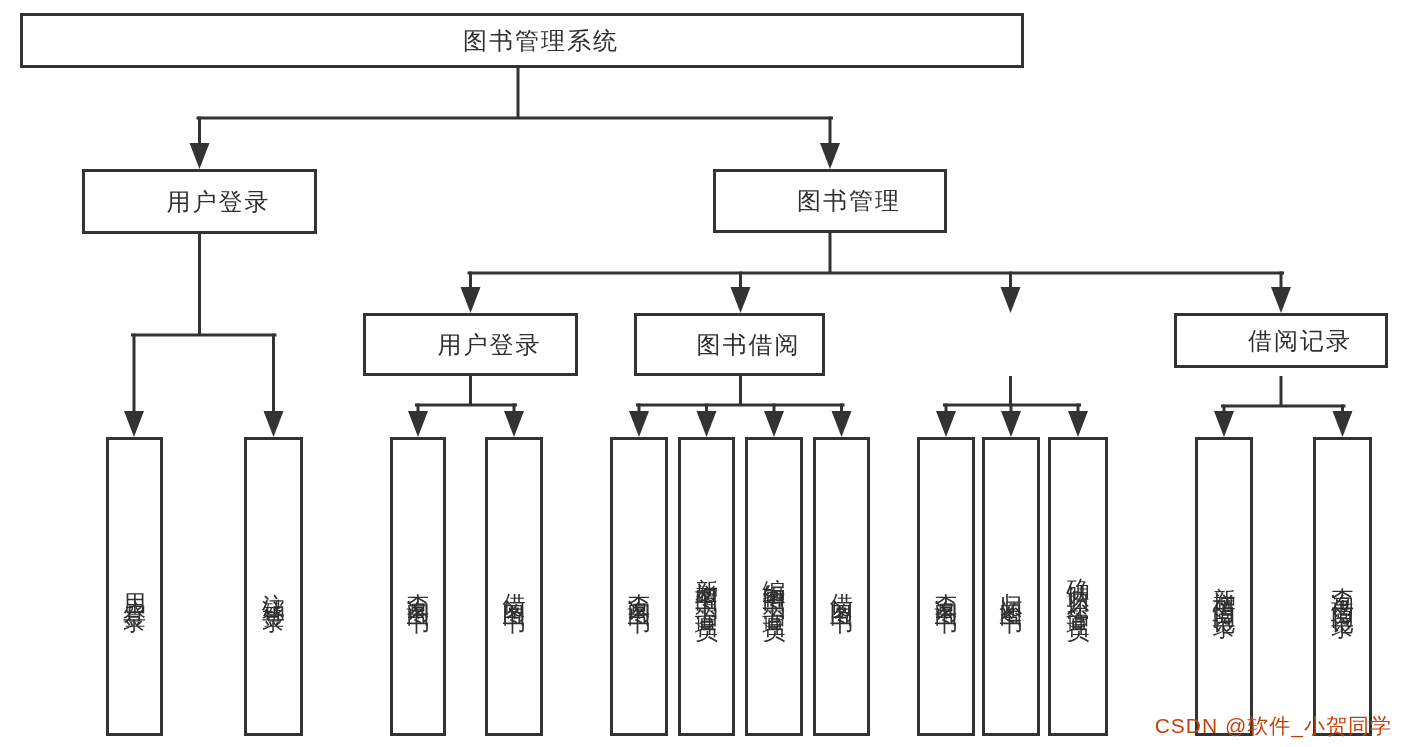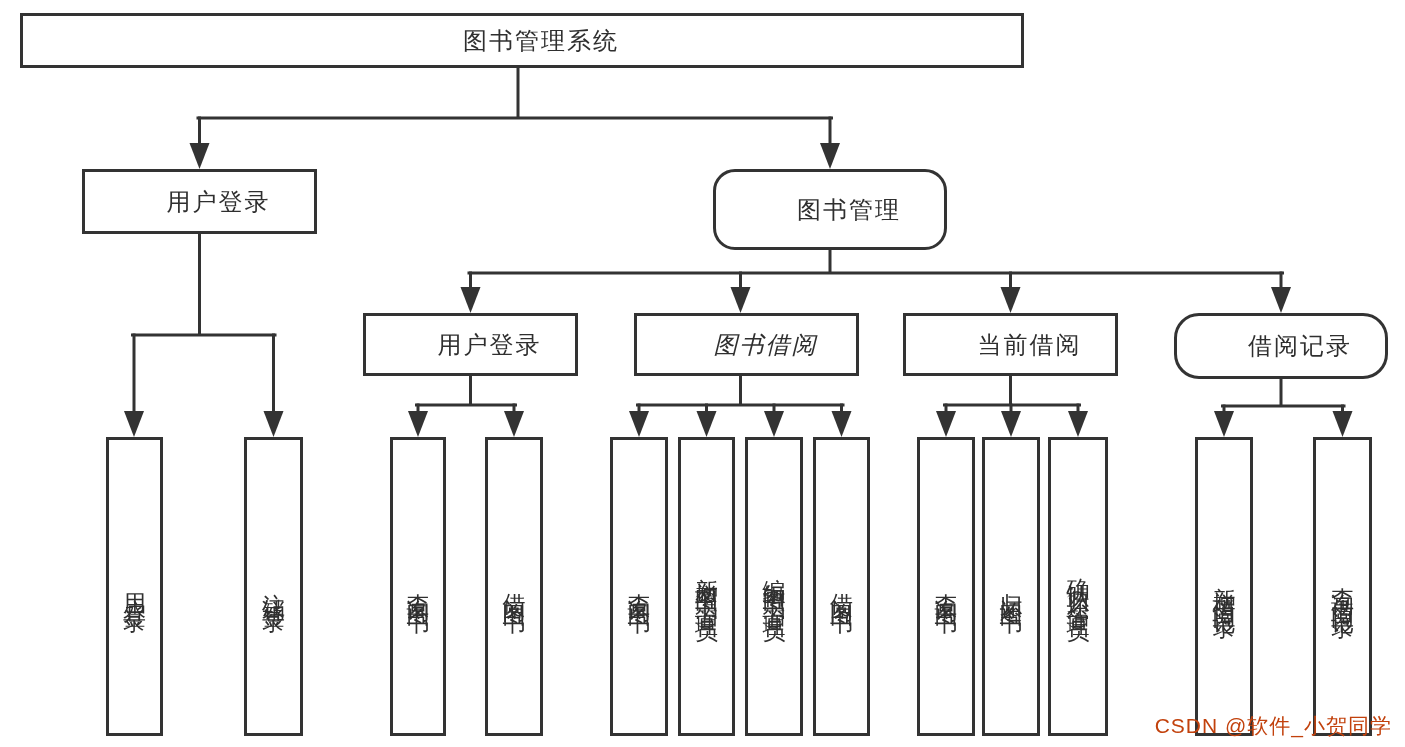--- a/index.html
+++ b/index.html
@@ -130,34 +130,31 @@
     </g>
   </svg>
 
   <div class="box h-box" style="left:20px; top:13px; width:1004px; height:55px;">
     <span>图书管理系统</span>
   </div>
 
   <div class="box h-box" style="left:82px; top:169px; width:235px; height:65px;">
     <span>用户登录</span>
   </div>
-  <div class="box h-box" style="left:713px; top:169px; width:234px; height:81px;border-radius:22px;">
+  <div class="box h-box" style="left:713px; top:169px; width:234px; height:64px;">
     <span>图书管理</span>
   </div>
 
   <div class="box h-box" style="left:363px; top:313px; width:215px; height:63px;">
     <span>用户登录</span>
   </div>
-  <div class="box h-box" style="left:634px; top:313px; width:225px; height:63px;font-style:italic;">
+  <div class="box h-box" style="left:634px; top:313px; width:191px; height:63px;">
     <span>图书借阅</span>
   </div>
-  <div class="box h-box" style="left:903px; top:313px; width:215px; height:63px;">
-    <span>当前借阅</span>
-  </div>
-  <div class="box h-box" style="left:1174px; top:313px; width:214px; height:66px;border-radius:25px;">
+  <div class="box h-box" style="left:1174px; top:313px; width:214px; height:55px;">
     <span>借阅记录</span>
   </div>
 
   <div class="box v-box" style="left:106px; top:437px; width:57px; height:299px;">
     <span>用户登录</span>
   </div>
   <div class="box v-box" style="left:244px; top:437px; width:59px; height:299px;">
     <span>注销登录</span>
   </div>
 

